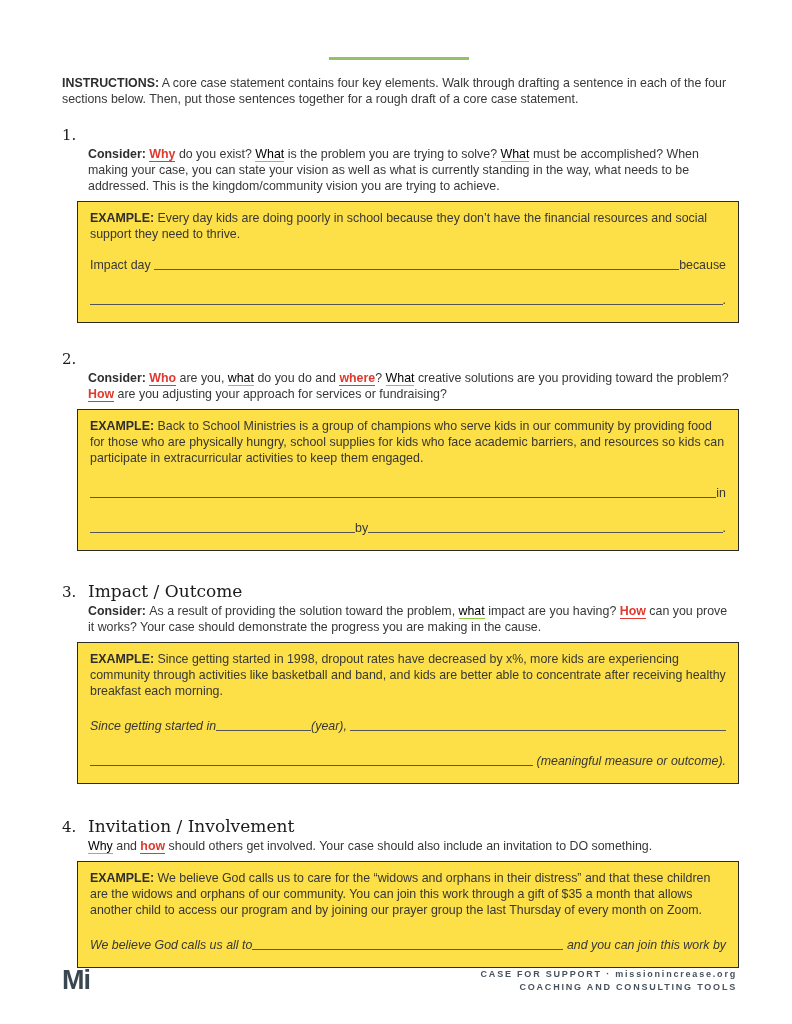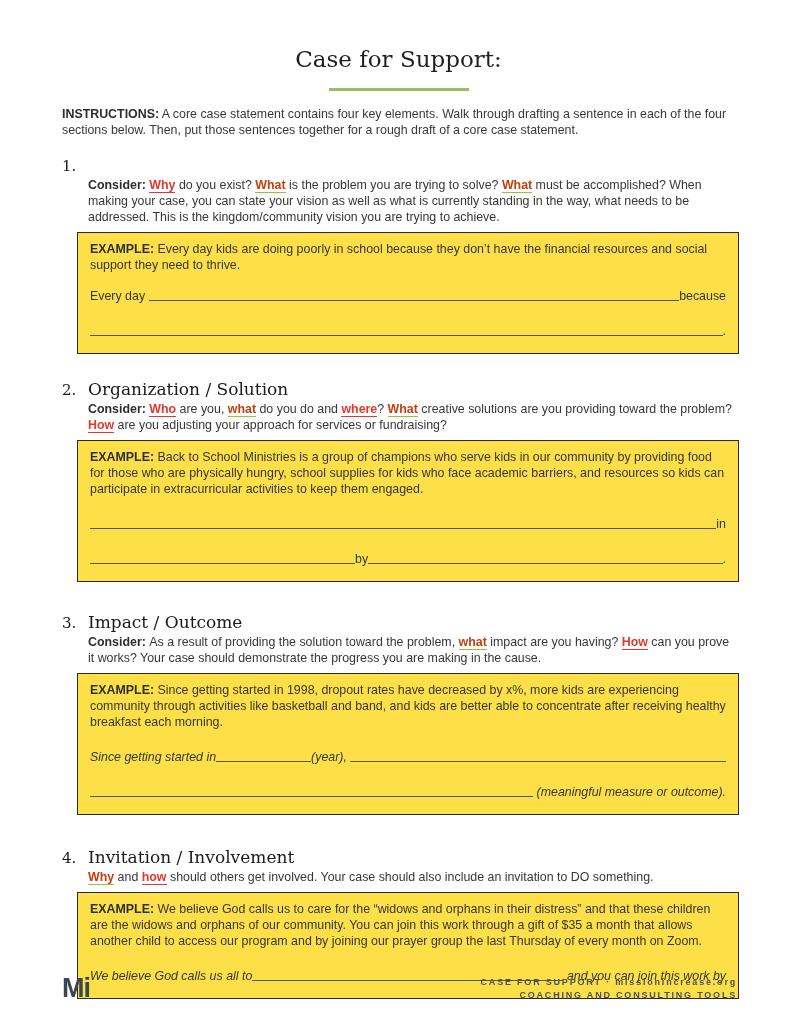--- a/index.html
+++ b/index.html
@@ -62,72 +62,70 @@
   .fill-line .seg { white-space:pre; }
   .fill-line.first { margin-top:16px; }
   .blank {
     border-bottom:1.2px solid #555;
     height:2px; margin-bottom:3px;
   }
   .italic .seg { font-style:italic;text-align:right; }
 
   .s-b { font-weight:bold; color:#2e2e2e; }
   .s-r { color:#e0392d; font-weight:bold; border-bottom:1.7px solid #e0392d; }
-  .s-g { color:#c2410c; font-weight:bold; border-bottom:1.7px solid #8dc63f; }
+  .s-g { color:#000000; font-weight:normal; border-bottom:1.7px solid #8dc63f; }
 
   .footer {
-    position:absolute; left:62px; right:55px; bottom:20px;
+    position:absolute; left:62px; right:55px; bottom:28px;
     display:flex; justify-content:space-between; align-items:center;
   }
   .logo {
     font-size:27px; font-weight:bold; letter-spacing:-1px;
     color:#3a4651;
   }
   .footer-text {
     text-align:right;
     font-size:9px; line-height:13px; letter-spacing:1.8px;
     color:#47525c; font-weight:bold;
   }
 </style>
 </head>
 <body>
 
 <div class="page">
   <div class="content">
 
     <div class="doc-title">
-      <div>Case for Support:</div>
     </div>
     <div class="divider"></div>
 
     <p class="instructions"><span class="seg s-b">INSTRUCTIONS:</span><span class="seg"> A core case statement contains four key elements.  Walk through drafting a sentence in each of the four sections below.  Then, put those sentences together for a rough draft of a core case statement.</span></p>
 
     <div class="section s1">
       <div class="sec-head">
         <span class="sec-num">1.</span>
       </div>
       <p class="consider"><span class="seg s-b">Consider: </span><span class="seg s-r">Why</span><span class="seg"> do you exist? </span><span class="seg s-g">What</span><span class="seg"> is the problem you are trying to solve?  </span><span class="seg s-g">What</span><span class="seg"> must be accomplished? When making your case, you can state your vision as well as what is currently standing in the way, what needs to be addressed. This is the kingdom/community vision you are trying to achieve.</span></p>
       <div class="example-box">
         <p class="example"><span class="seg s-b">EXAMPLE:</span><span class="seg"> Every day kids are doing poorly in school because they don’t have the financial resources and social support they need to thrive.</span></p>
         <div class="fill-line first">
-            <span class="seg">Every day </span>
+            <span class="seg">Impact day </span>
             <span class="blank" style="flex: 1 1 auto;"></span>
             <span class="seg">because</span>
           </div>
         <div class="fill-line">
             <span class="blank" style="flex: 1 1 auto;"></span>
             <span class="seg">.</span>
           </div>
       </div>
     </div>
 
     <div class="section s2">
       <div class="sec-head">
         <span class="sec-num">2.</span>
-        <span class="sec-title">Organization / Solution</span>
       </div>
       <p class="consider"><span class="seg s-b">Consider: </span><span class="seg s-r">Who</span><span class="seg"> are you, </span><span class="seg s-g">what</span><span class="seg"> do you do and </span><span class="seg s-r">where</span><span class="seg">? </span><span class="seg s-g">What</span><span class="seg"> creative solutions are you providing toward the problem? </span><span class="seg s-r">How</span><span class="seg"> are you adjusting your approach for services or fundraising?</span></p>
       <div class="example-box">
         <p class="example"><span class="seg s-b">EXAMPLE:</span><span class="seg"> Back to School Ministries is a group of champions who serve kids in our community by providing food for those who are physically hungry, school supplies for kids who face academic barriers, and resources so kids can participate in extracurricular activities to keep them engaged.</span></p>
         <div class="fill-line">
             <span class="blank" style="flex: 0 0 150px;"></span>
             <span class="blank" style="flex: 1 1 auto;"></span>
             <span class="seg">in</span>
           </div>
         <div class="fill-line">

